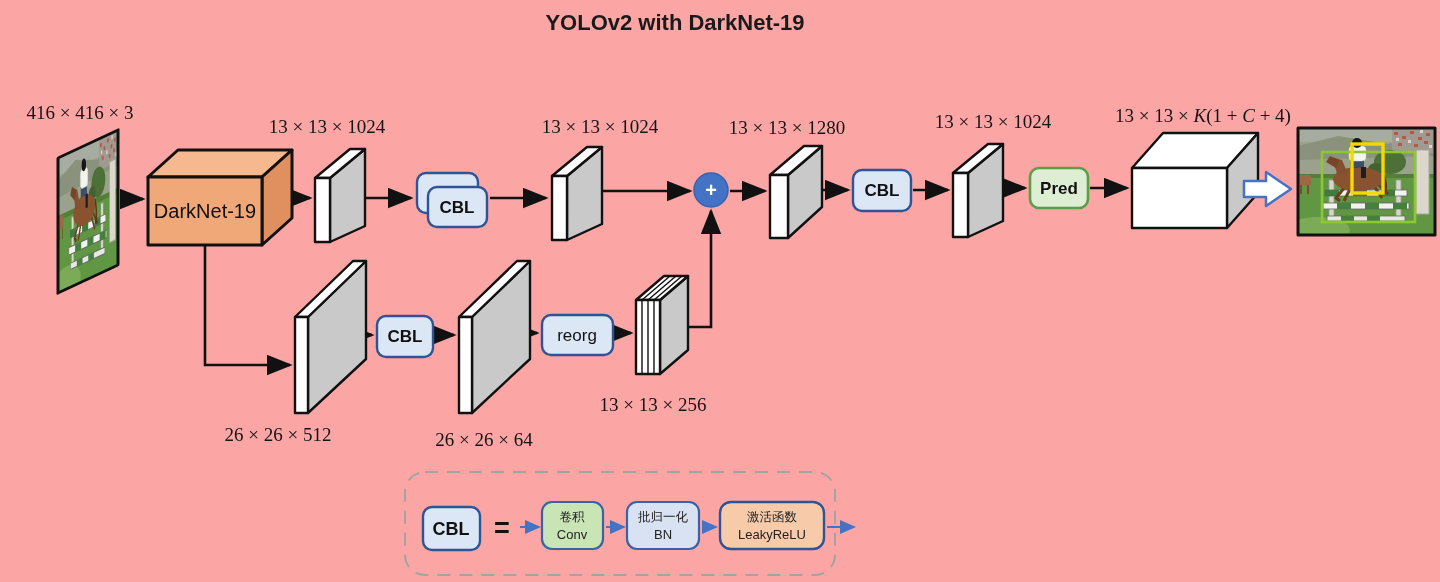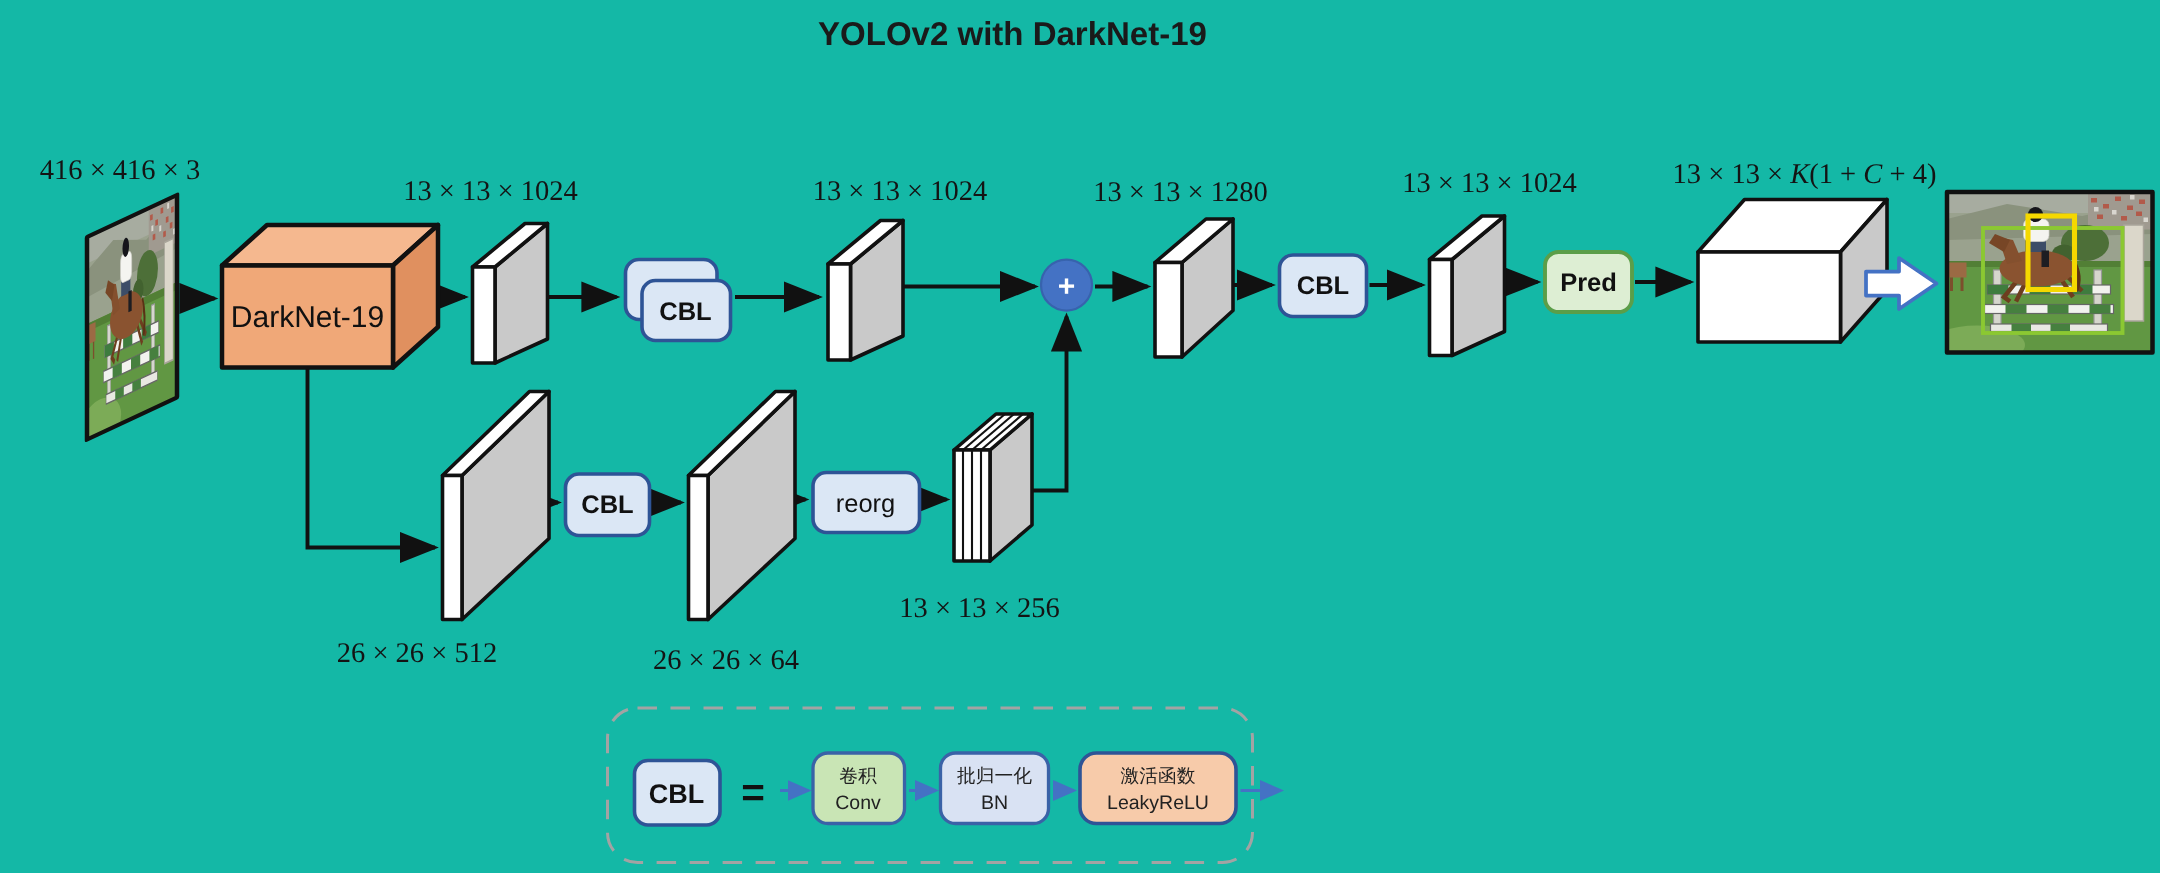--- a/index.html
+++ b/index.html
@@ -1,16 +1,16 @@
 <!DOCTYPE html>
 <html><head>
 <meta charset="utf-8">
 <style>
   html,body{margin:0;padding:0;background:#ffffff;}
-  .stage{width:1440px;height:582px;position:relative;background:#14b8a6;overflow:hidden;}
+  .stage{width:1440px;height:582px;position:relative;background:#fca5a5;overflow:hidden;}
   svg{display:block;}
   text{font-family:"Liberation Sans",sans-serif;fill:#1a1a1a;}
   .title-text{font-size:22px;font-weight:bold;}
   .dim-label{font-family:"Liberation Serif",serif;font-size:19px;fill:#141414;}
   .dim-it{font-style:italic;}
   .block-label{font-size:17px;font-weight:600;fill:#111111;}
   .reorg-label{font-size:17px;font-weight:500;fill:#111111;}
   .backbone-label{font-size:20px;font-weight:500;fill:#111111;}
   .plus-label{font-size:20px;font-weight:bold;fill:#ffffff;}
   .eq-label{font-size:27px;font-weight:bold;fill:#111111;}

